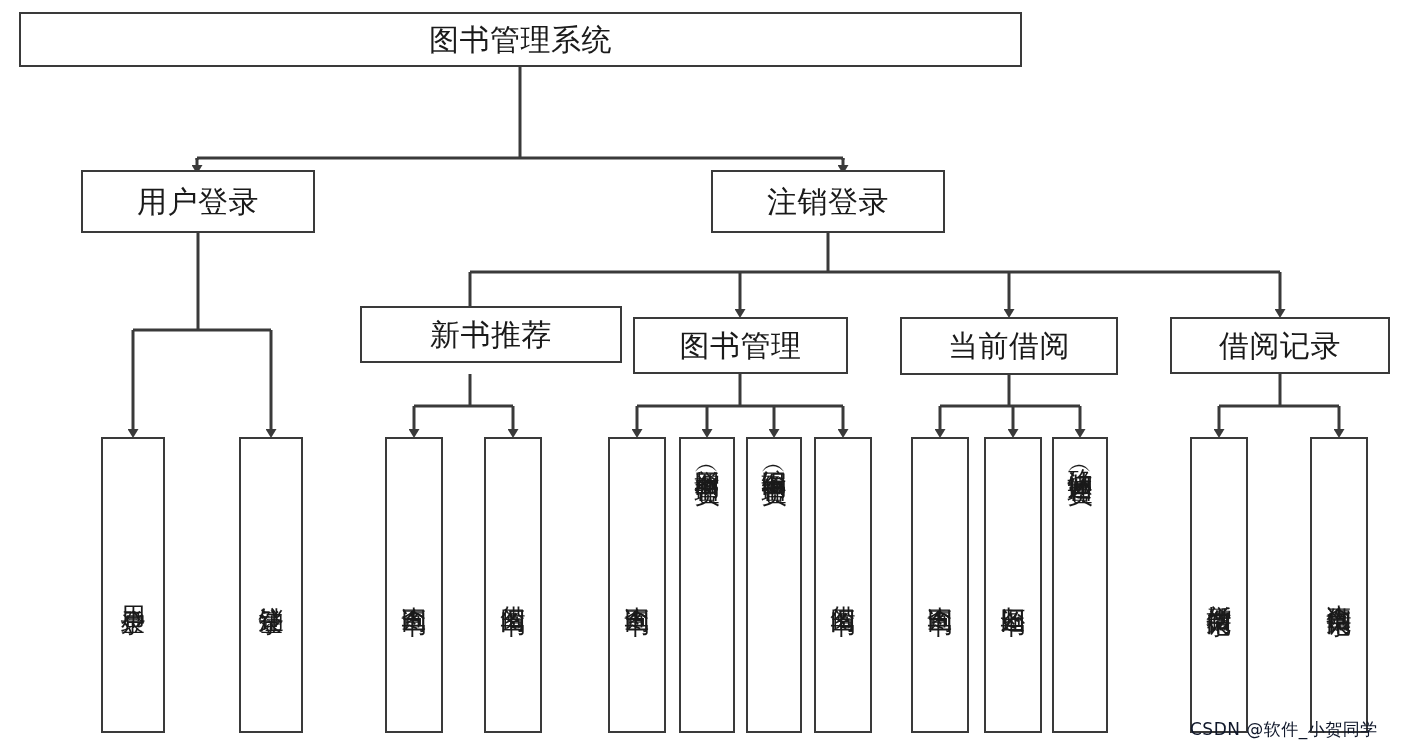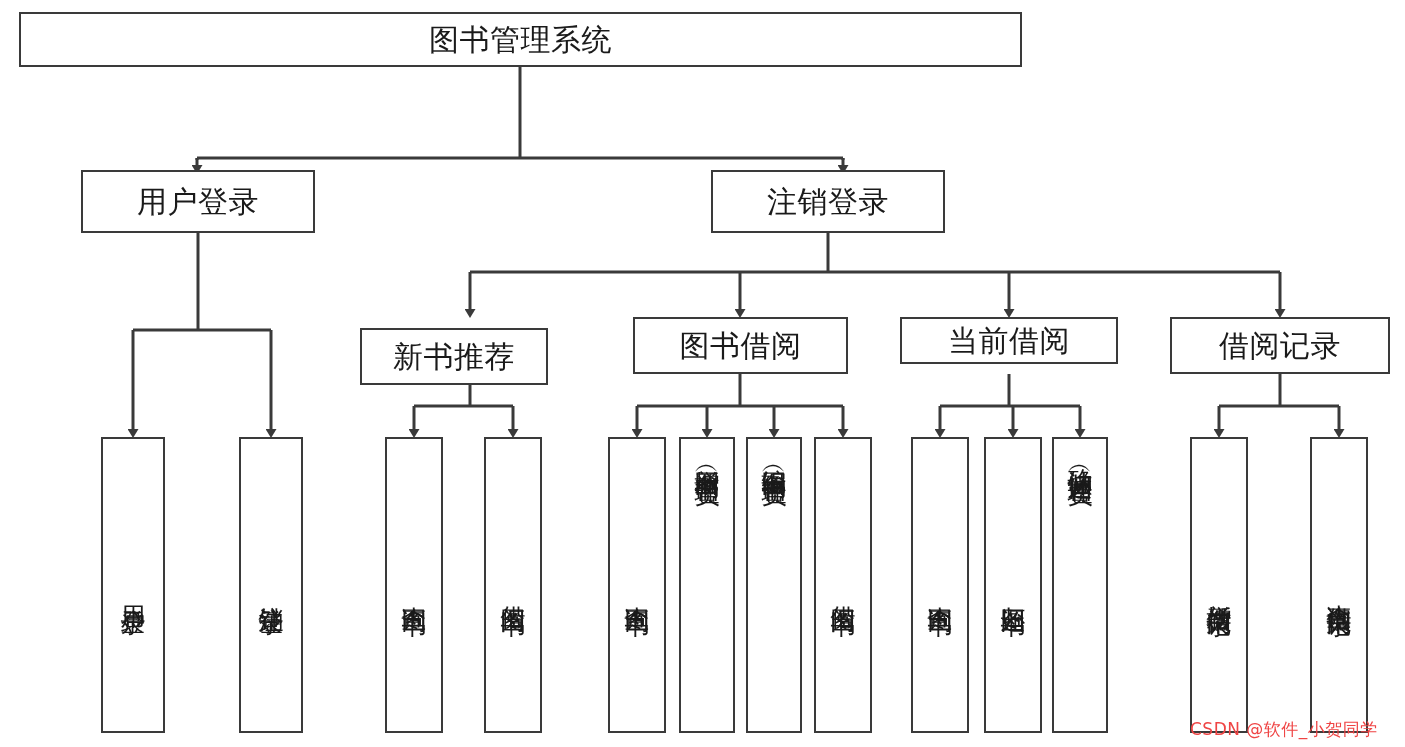--- a/index.html
+++ b/index.html
@@ -55,21 +55,21 @@
     font-size: 25px;
     line-height: 1.08;
     letter-spacing: 2px;
     white-space: normal;
   }
   .node-vertical.v-center {
     align-items: center;
   }
   .watermark {
     position: absolute;
-    color: #ef4444;
+    color: #0f172a;
     font-size: 17px;
     white-space: pre;
     letter-spacing: 0.5px;
     pointer-events: none;
   }
 </style>
 </head>
 <body>
 
 <div id="diagram-root">
@@ -130,27 +130,27 @@
     <span class="node-label">图书管理系统</span>
   </div>
 
   <div class="node-box node-horizontal" style="left:81px; top:170px; width:234px; height:63px;">
     <span class="node-label">用户登录</span>
   </div>
   <div class="node-box node-horizontal" style="left:711px; top:170px; width:234px; height:63px;">
     <span class="node-label">注销登录</span>
   </div>
 
-  <div class="node-box node-horizontal" style="left:360px; top:328px; width:188px; height:57px;justify-content:center;">
+  <div class="node-box node-horizontal" style="left:360px; top:306px; width:262px; height:57px;justify-content:center;">
     <span class="node-label">新书推荐</span>
   </div>
   <div class="node-box node-horizontal" style="left:633px; top:317px; width:215px; height:57px;">
-    <span class="node-label">图书借阅</span>
-  </div>
-  <div class="node-box node-horizontal" style="left:900px; top:317px; width:218px; height:47px;">
+    <span class="node-label">图书管理</span>
+  </div>
+  <div class="node-box node-horizontal" style="left:900px; top:317px; width:218px; height:58px;">
     <span class="node-label">当前借阅</span>
   </div>
   <div class="node-box node-horizontal" style="left:1170px; top:317px; width:220px; height:57px;">
     <span class="node-label">借阅记录</span>
   </div>
 
   <div class="node-box node-vertical v-center" style="left:101px; top:437px; width:64px; height:296px;">
     <span class="node-label">用户登录</span>
   </div>
   <div class="node-box node-vertical v-center" style="left:239px; top:437px; width:64px; height:296px;">

